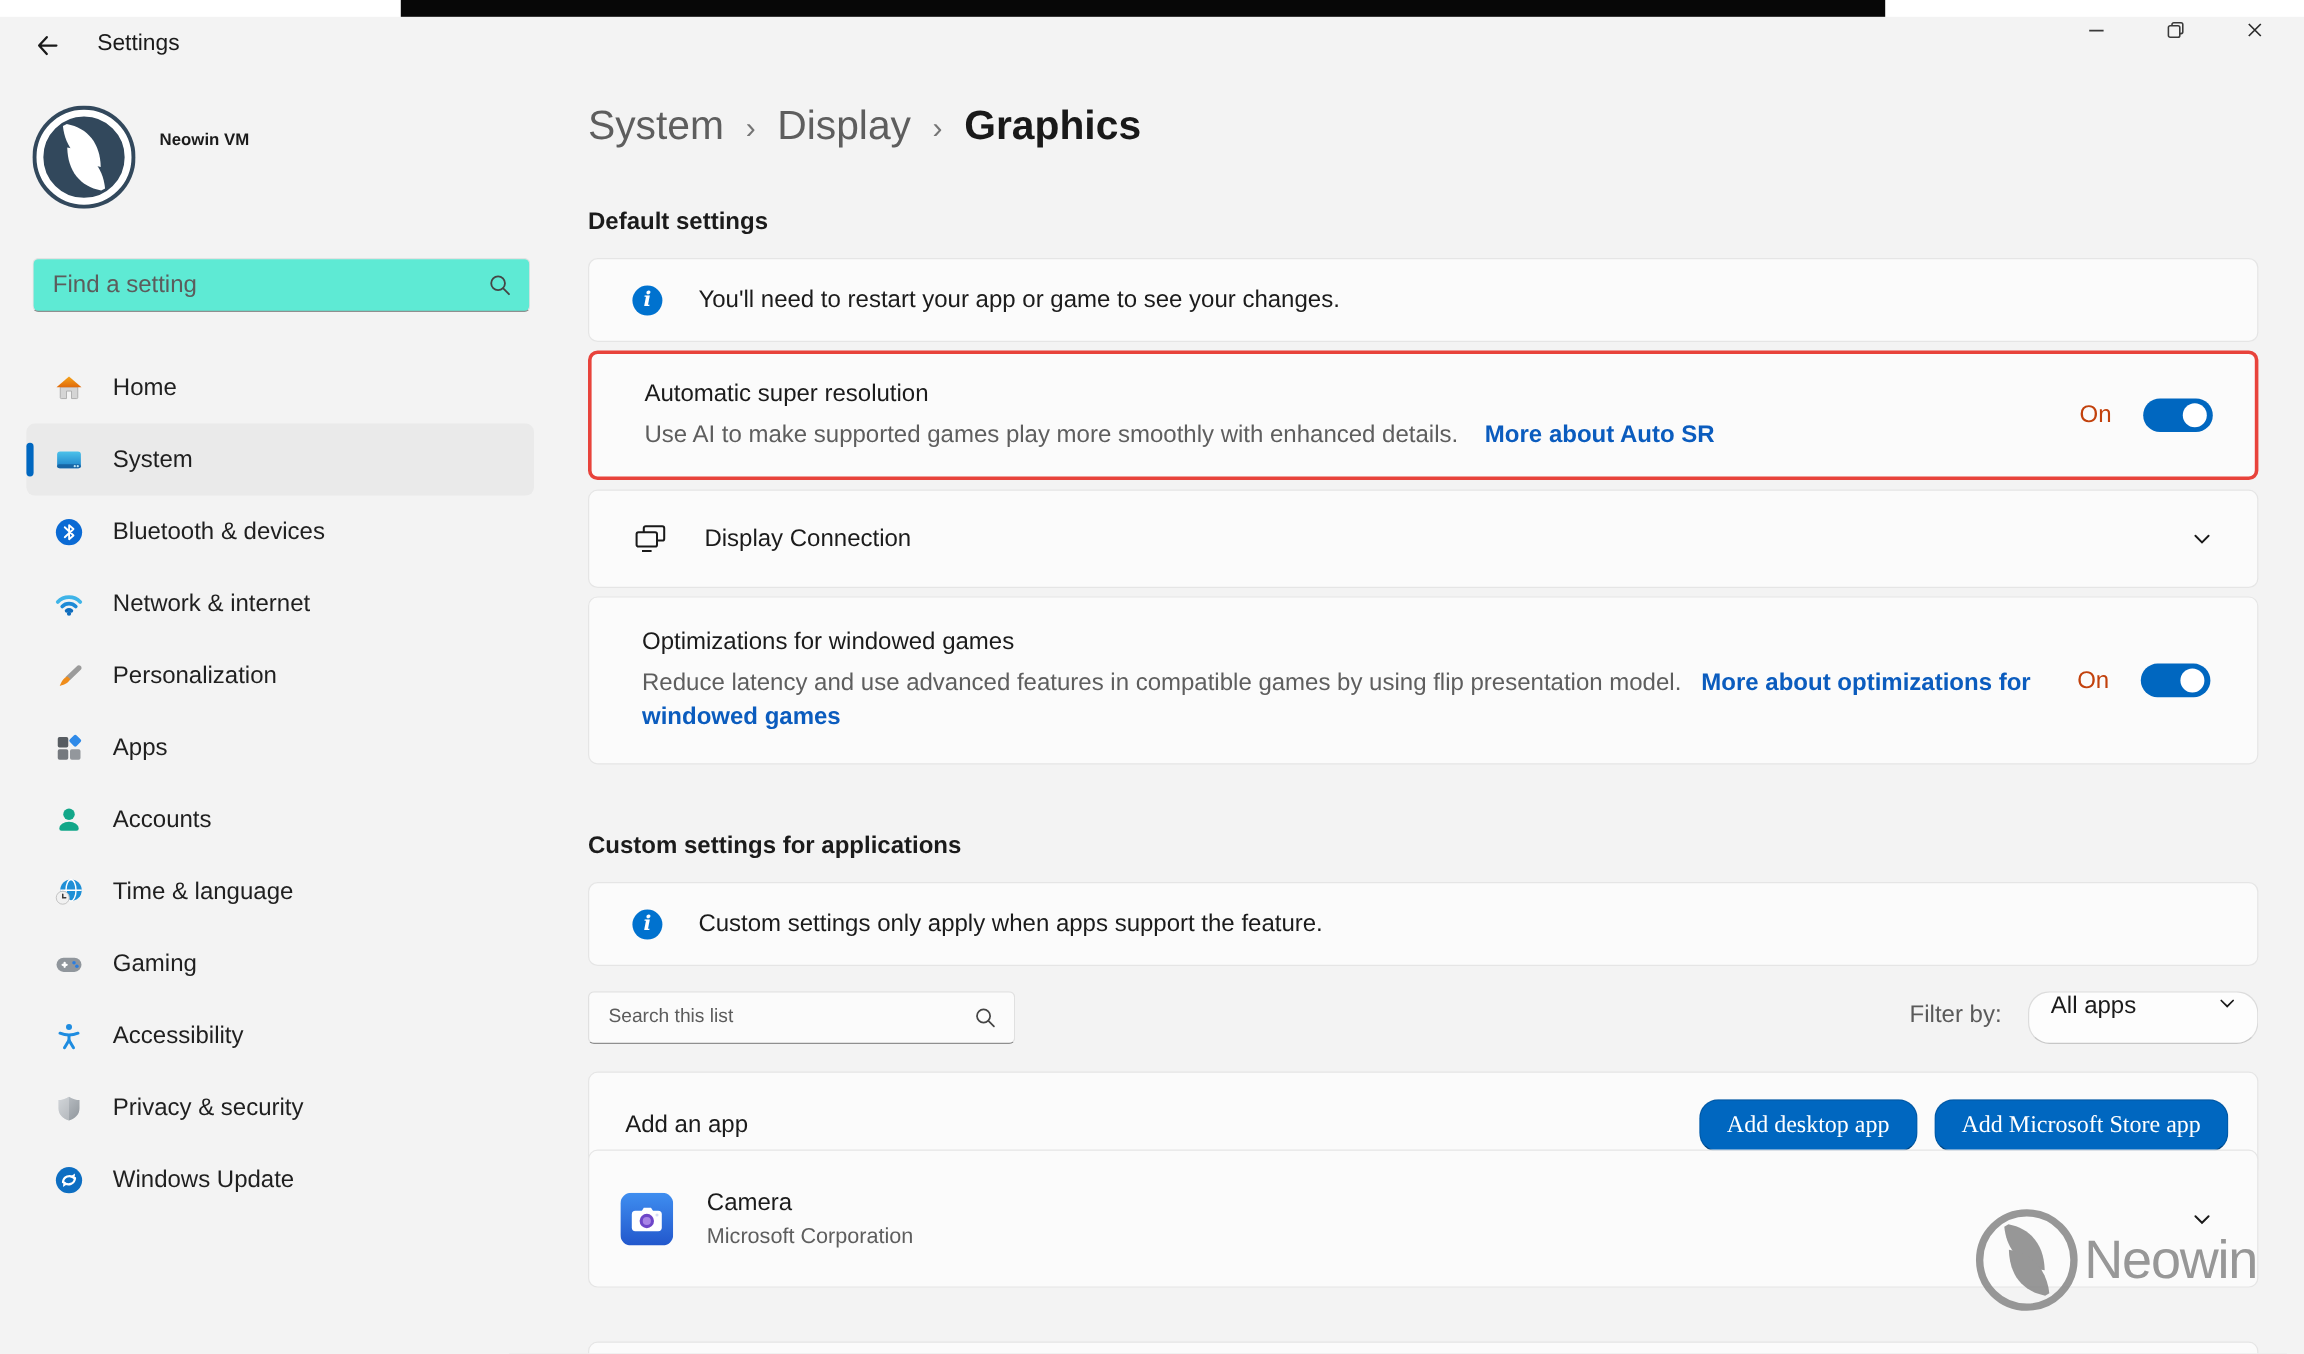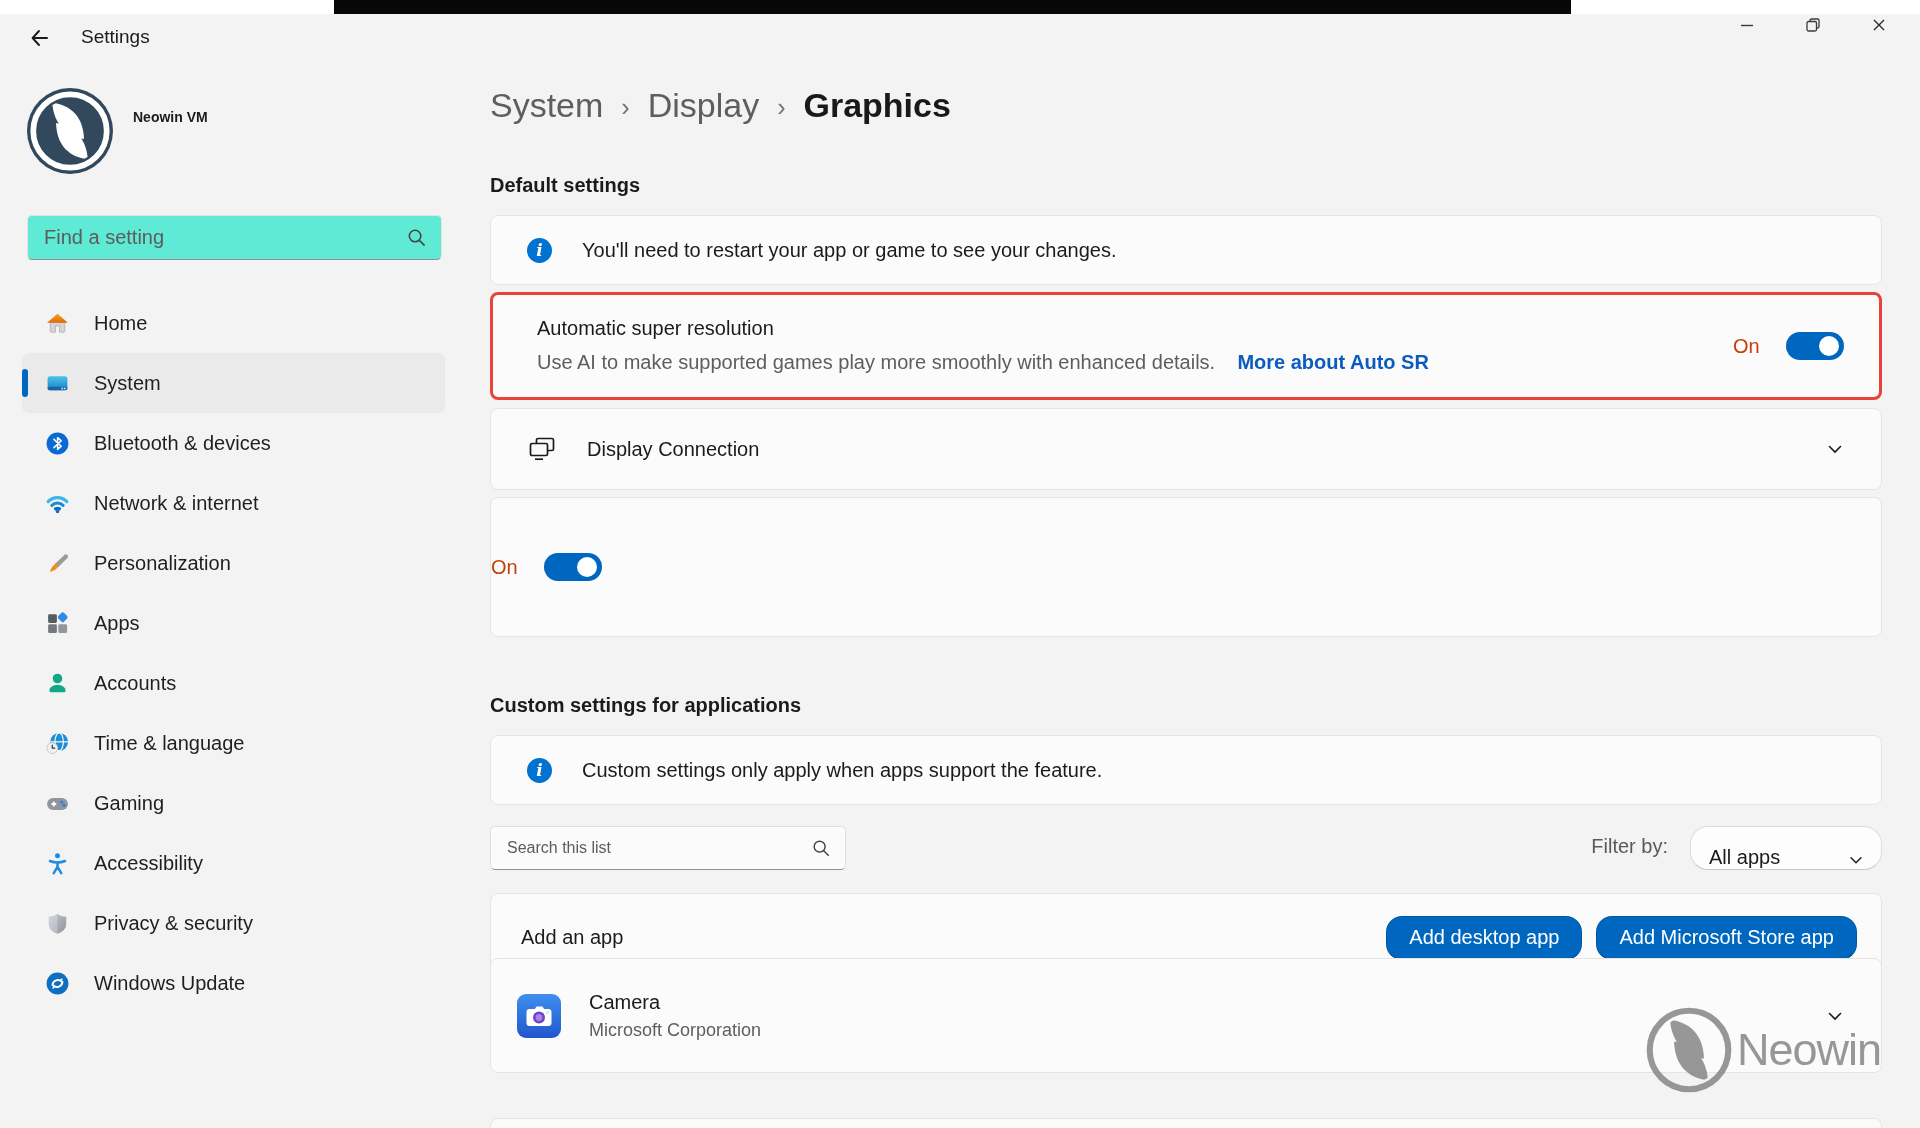--- a/index.html
+++ b/index.html
@@ -83,28 +83,28 @@
   .list-search { position:absolute; left:0; top:0; width:356px; height:44px; background:#fbfbfb;
      border:1px solid #e0e0e0; border-bottom:1px solid #8f8f8f; border-radius:5px;
      display:flex; align-items:center; }
   .list-search input { flex:1; border:none; outline:none; background:transparent; font-family:inherit;
      font-size:16px; color:#1b1b1b; padding:0 10px 0 16px; }
   .list-search input::placeholder { color:#5c5c5c; opacity:1; }
   .list-search .search-glyph { margin-right:14px; }
   .filter-label { position:absolute; right:214px; top:9px; font-size:20px; color:#5a5a5a; }
   .filter-dropdown { position:absolute; right:0; top:0; width:192px; height:44px; background:#fdfdfd;
      border:1px solid #dcdcdc; border-bottom-color:#c7c7c7; border-radius:18px;
-     display:flex; align-items:flex-end; cursor:pointer; }
+     display:flex; align-items:flex-start; cursor:pointer; }
   .filter-value { flex:1; padding-left:18px; font-size:20px; color:#1b1b1b; }
   .filter-dropdown .chevron { margin-right:16px; }
 
   .card-addapp { top:833px; height:89px; display:flex; align-items:center; }
   .addapp-label { padding-left:30px; font-size:20px; color:#1b1b1b; flex:1; }
   .btn-blue { height:44px; padding:0 22px; margin-left:14px; background:#0067c0; color:#ffffff;
-     font-family:Liberation Sans, sans-serif; font-size:20px; border:1px solid rgba(0,0,0,.14); border-bottom-color:rgba(0,0,0,.34);
+     font-family:Liberation Serif, serif; font-size:20px; border:1px solid rgba(0,0,0,.14); border-bottom-color:rgba(0,0,0,.34);
      border-radius:16px; cursor:pointer; }
   .btn-last { margin-right:24px; }
 
   .card-camera { top:898px; height:115px; display:flex; align-items:center; cursor:pointer; }
   .app-icon { margin-left:26px; width:44px; height:44px; flex:0 0 auto; }
   .app-texts { margin-left:28px; flex:1; }
   .app-name { font-size:20px; color:#1b1b1b; margin-bottom:6px; }
   .app-publisher { font-size:18px; color:#5e5e5e; }
 
   .card-partial { top:1058px; height:44px; }
@@ -394,20 +394,28 @@
       </span>
       <span class="expander-title">Display Connection</span>
       <span class="chevron">
         <svg width="20" height="20" viewBox="0 0 20 20" fill="none" stroke="#1a1a1a" stroke-width="1.6" stroke-linecap="round">
           <path d="M4.5 7.5 L10 13 L15.5 7.5"></path>
         </svg>
       </span>
     </div>
 
     <div class="card card-opt">
+      <div class="setting-texts">
+        <div class="setting-title">Optimizations for windowed games</div>
+        <div class="setting-desc">
+          <span>Reduce latency and use advanced features in compatible games by using flip presentation model.</span>
+          <span>&nbsp;</span>
+          <span class="inline-link">More about optimizations for windowed games</span>
+        </div>
+      </div>
       <div class="toggle-zone">
         <span class="toggle-label">On</span>
         <span class="toggle">
             <span class="knob"></span>
           </span>
       </div>
     </div>
 
     <div class="section-heading h-custom">Custom settings for applications</div>
 

